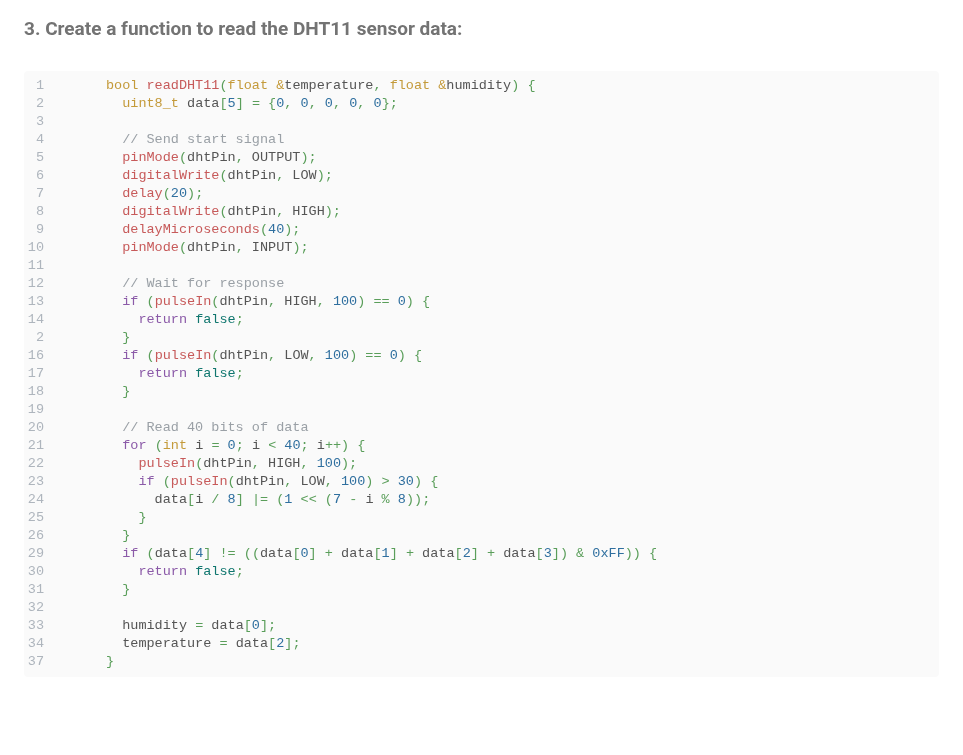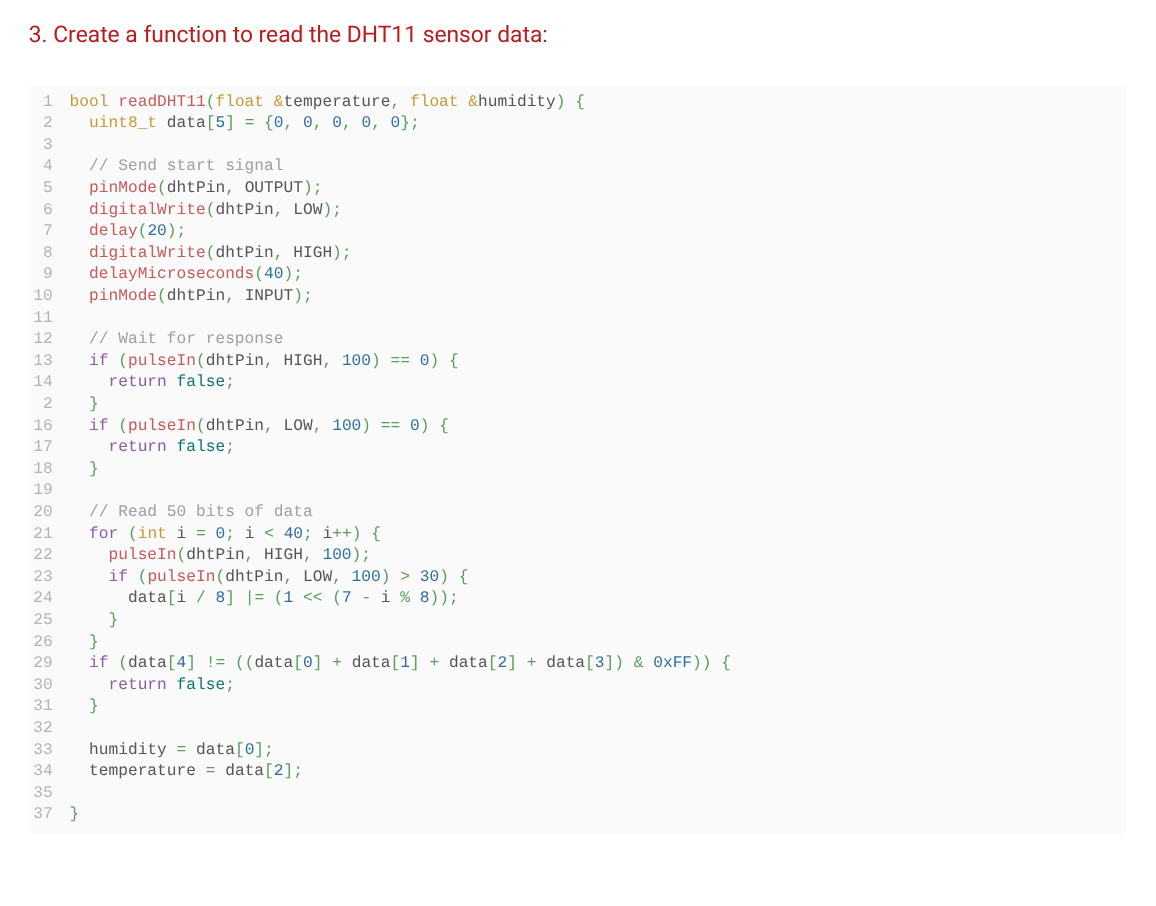--- a/index.html
+++ b/index.html
@@ -6,22 +6,22 @@
   body {
     margin: 0;
     padding: 16px 24px;
     font-family: -apple-system, "Segoe UI", Roboto, sans-serif;
     background: #ffffff;
     color: #1a1a1a;
     width: 963px;
   }
   .heading {
     font-size: 19px;
-    font-weight: 400;
-    color: #b91c1c;
+    font-weight: 700;
+    color: #737373;
     margin: 0 0 28px 0;
     line-height: 1.4;
   }
   .code-block {
     background: #fafafa;
     border-radius: 4px;
     padding: 6px 0;
     font-family: Consolas, Monaco, "Courier New", monospace;
     font-size: 13.5px;
     line-height: 18px;
@@ -32,21 +32,21 @@
     white-space: pre;
   }
   .gutter {
     width: 34px;
     min-width: 34px;
     text-align: right;
     color: #aeb5bd;
     padding-right: 14px;
     user-select: none;
   }
-  .code-text { flex: 1; }
+  .code-text { flex: 1; margin-left: 48px; }
 
   
   .tk-type   { color: #c49a3a; }        
   .tk-func   { color: #c75a5a; }        
   .tk-kw     { color: #8b5aa8; }        
   .tk-bool   { color: #0f766e; }        
   .tk-num    { color: #2f6f9f; }                        
   .tk-op     { color: #5a9e5a; }        
   .tk-comment{ color: #9aa0a6; font-style: normal; }
   .tk-ident  { color: #555; }           
@@ -70,28 +70,27 @@
     <div class="code-line"><span class="gutter">10</span><span class="code-text"><span class="tk-ident">  </span><span class="tk-func">pinMode</span><span class="tk-op">(</span><span class="tk-ident">dhtPin</span><span class="tk-op">,</span><span class="tk-ident"> </span><span class="tk-ident">INPUT</span><span class="tk-op">);</span></span></div>
     <div class="code-line"><span class="gutter">11</span><span class="code-text"></span></div>
     <div class="code-line"><span class="gutter">12</span><span class="code-text"><span class="tk-ident">  </span><span class="tk-comment">// Wait for response</span></span></div>
     <div class="code-line"><span class="gutter">13</span><span class="code-text"><span class="tk-ident">  </span><span class="tk-kw">if</span><span class="tk-ident"> </span><span class="tk-op">(</span><span class="tk-func">pulseIn</span><span class="tk-op">(</span><span class="tk-ident">dhtPin</span><span class="tk-op">,</span><span class="tk-ident"> </span><span class="tk-ident">HIGH</span><span class="tk-op">,</span><span class="tk-ident"> </span><span class="tk-num">100</span><span class="tk-op">)</span><span class="tk-ident"> </span><span class="tk-op">==</span><span class="tk-ident"> </span><span class="tk-num">0</span><span class="tk-op">)</span><span class="tk-ident"> </span><span class="tk-op">{</span></span></div>
     <div class="code-line"><span class="gutter">14</span><span class="code-text"><span class="tk-ident">    </span><span class="tk-kw">return</span><span class="tk-ident"> </span><span class="tk-bool">false</span><span class="tk-op">;</span></span></div>
     <div class="code-line"><span class="gutter">2</span><span class="code-text"><span class="tk-ident">  </span><span class="tk-op">}</span></span></div>
     <div class="code-line"><span class="gutter">16</span><span class="code-text"><span class="tk-ident">  </span><span class="tk-kw">if</span><span class="tk-ident"> </span><span class="tk-op">(</span><span class="tk-func">pulseIn</span><span class="tk-op">(</span><span class="tk-ident">dhtPin</span><span class="tk-op">,</span><span class="tk-ident"> </span><span class="tk-ident">LOW</span><span class="tk-op">,</span><span class="tk-ident"> </span><span class="tk-num">100</span><span class="tk-op">)</span><span class="tk-ident"> </span><span class="tk-op">==</span><span class="tk-ident"> </span><span class="tk-num">0</span><span class="tk-op">)</span><span class="tk-ident"> </span><span class="tk-op">{</span></span></div>
     <div class="code-line"><span class="gutter">17</span><span class="code-text"><span class="tk-ident">    </span><span class="tk-kw">return</span><span class="tk-ident"> </span><span class="tk-bool">false</span><span class="tk-op">;</span></span></div>
     <div class="code-line"><span class="gutter">18</span><span class="code-text"><span class="tk-ident">  </span><span class="tk-op">}</span></span></div>
     <div class="code-line"><span class="gutter">19</span><span class="code-text"></span></div>
-    <div class="code-line"><span class="gutter">20</span><span class="code-text"><span class="tk-ident">  </span><span class="tk-comment">// Read 50 bits of data</span></span></div>
+    <div class="code-line"><span class="gutter">20</span><span class="code-text"><span class="tk-ident">  </span><span class="tk-comment">// Read 40 bits of data</span></span></div>
     <div class="code-line"><span class="gutter">21</span><span class="code-text"><span class="tk-ident">  </span><span class="tk-kw">for</span><span class="tk-ident"> </span><span class="tk-op">(</span><span class="tk-type">int</span><span class="tk-ident"> </span><span class="tk-ident">i</span><span class="tk-ident"> </span><span class="tk-op">=</span><span class="tk-ident"> </span><span class="tk-num">0</span><span class="tk-op">;</span><span class="tk-ident"> </span><span class="tk-ident">i</span><span class="tk-ident"> </span><span class="tk-op">&lt;</span><span class="tk-ident"> </span><span class="tk-num">40</span><span class="tk-op">;</span><span class="tk-ident"> </span><span class="tk-ident">i</span><span class="tk-op">++)</span><span class="tk-ident"> </span><span class="tk-op">{</span></span></div>
     <div class="code-line"><span class="gutter">22</span><span class="code-text"><span class="tk-ident">    </span><span class="tk-func">pulseIn</span><span class="tk-op">(</span><span class="tk-ident">dhtPin</span><span class="tk-op">,</span><span class="tk-ident"> </span><span class="tk-ident">HIGH</span><span class="tk-op">,</span><span class="tk-ident"> </span><span class="tk-num">100</span><span class="tk-op">);</span></span></div>
     <div class="code-line"><span class="gutter">23</span><span class="code-text"><span class="tk-ident">    </span><span class="tk-kw">if</span><span class="tk-ident"> </span><span class="tk-op">(</span><span class="tk-func">pulseIn</span><span class="tk-op">(</span><span class="tk-ident">dhtPin</span><span class="tk-op">,</span><span class="tk-ident"> </span><span class="tk-ident">LOW</span><span class="tk-op">,</span><span class="tk-ident"> </span><span class="tk-num">100</span><span class="tk-op">)</span><span class="tk-ident"> </span><span class="tk-op">&gt;</span><span class="tk-ident"> </span><span class="tk-num">30</span><span class="tk-op">)</span><span class="tk-ident"> </span><span class="tk-op">{</span></span></div>
     <div class="code-line"><span class="gutter">24</span><span class="code-text"><span class="tk-ident">      </span><span class="tk-ident">data</span><span class="tk-op">[</span><span class="tk-ident">i</span><span class="tk-ident"> </span><span class="tk-op">/</span><span class="tk-ident"> </span><span class="tk-num">8</span><span class="tk-op">]</span><span class="tk-ident"> </span><span class="tk-op">|=</span><span class="tk-ident"> </span><span class="tk-op">(</span><span class="tk-num">1</span><span class="tk-ident"> </span><span class="tk-op">&lt;&lt;</span><span class="tk-ident"> </span><span class="tk-op">(</span><span class="tk-num">7</span><span class="tk-ident"> </span><span class="tk-op">-</span><span class="tk-ident"> </span><span class="tk-ident">i</span><span class="tk-ident"> </span><span class="tk-op">%</span><span class="tk-ident"> </span><span class="tk-num">8</span><span class="tk-op">));</span></span></div>
     <div class="code-line"><span class="gutter">25</span><span class="code-text"><span class="tk-ident">    </span><span class="tk-op">}</span></span></div>
     <div class="code-line"><span class="gutter">26</span><span class="code-text"><span class="tk-ident">  </span><span class="tk-op">}</span></span></div>
     <div class="code-line"><span class="gutter">29</span><span class="code-text"><span class="tk-ident">  </span><span class="tk-kw">if</span><span class="tk-ident"> </span><span class="tk-op">(</span><span class="tk-ident">data</span><span class="tk-op">[</span><span class="tk-num">4</span><span class="tk-op">]</span><span class="tk-ident"> </span><span class="tk-op">!=</span><span class="tk-ident"> </span><span class="tk-op">((</span><span class="tk-ident">data</span><span class="tk-op">[</span><span class="tk-num">0</span><span class="tk-op">]</span><span class="tk-ident"> </span><span class="tk-op">+</span><span class="tk-ident"> </span><span class="tk-ident">data</span><span class="tk-op">[</span><span class="tk-num">1</span><span class="tk-op">]</span><span class="tk-ident"> </span><span class="tk-op">+</span><span class="tk-ident"> </span><span class="tk-ident">data</span><span class="tk-op">[</span><span class="tk-num">2</span><span class="tk-op">]</span><span class="tk-ident"> </span><span class="tk-op">+</span><span class="tk-ident"> </span><span class="tk-ident">data</span><span class="tk-op">[</span><span class="tk-num">3</span><span class="tk-op">])</span><span class="tk-ident"> </span><span class="tk-op">&amp;</span><span class="tk-ident"> </span><span class="tk-num">0xFF</span><span class="tk-op">))</span><span class="tk-ident"> </span><span class="tk-op">{</span></span></div>
     <div class="code-line"><span class="gutter">30</span><span class="code-text"><span class="tk-ident">    </span><span class="tk-kw">return</span><span class="tk-ident"> </span><span class="tk-bool">false</span><span class="tk-op">;</span></span></div>
     <div class="code-line"><span class="gutter">31</span><span class="code-text"><span class="tk-ident">  </span><span class="tk-op">}</span></span></div>
     <div class="code-line"><span class="gutter">32</span><span class="code-text"></span></div>
     <div class="code-line"><span class="gutter">33</span><span class="code-text"><span class="tk-ident">  </span><span class="tk-ident">humidity</span><span class="tk-ident"> </span><span class="tk-op">=</span><span class="tk-ident"> </span><span class="tk-ident">data</span><span class="tk-op">[</span><span class="tk-num">0</span><span class="tk-op">];</span></span></div>
     <div class="code-line"><span class="gutter">34</span><span class="code-text"><span class="tk-ident">  </span><span class="tk-ident">temperature</span><span class="tk-ident"> </span><span class="tk-op">=</span><span class="tk-ident"> </span><span class="tk-ident">data</span><span class="tk-op">[</span><span class="tk-num">2</span><span class="tk-op">];</span></span></div>
-    <div class="code-line"><span class="gutter">35</span><span class="code-text"></span></div>
     <div class="code-line"><span class="gutter">37</span><span class="code-text"><span class="tk-op">}</span></span></div>
   </div>
 
 </body></html>

